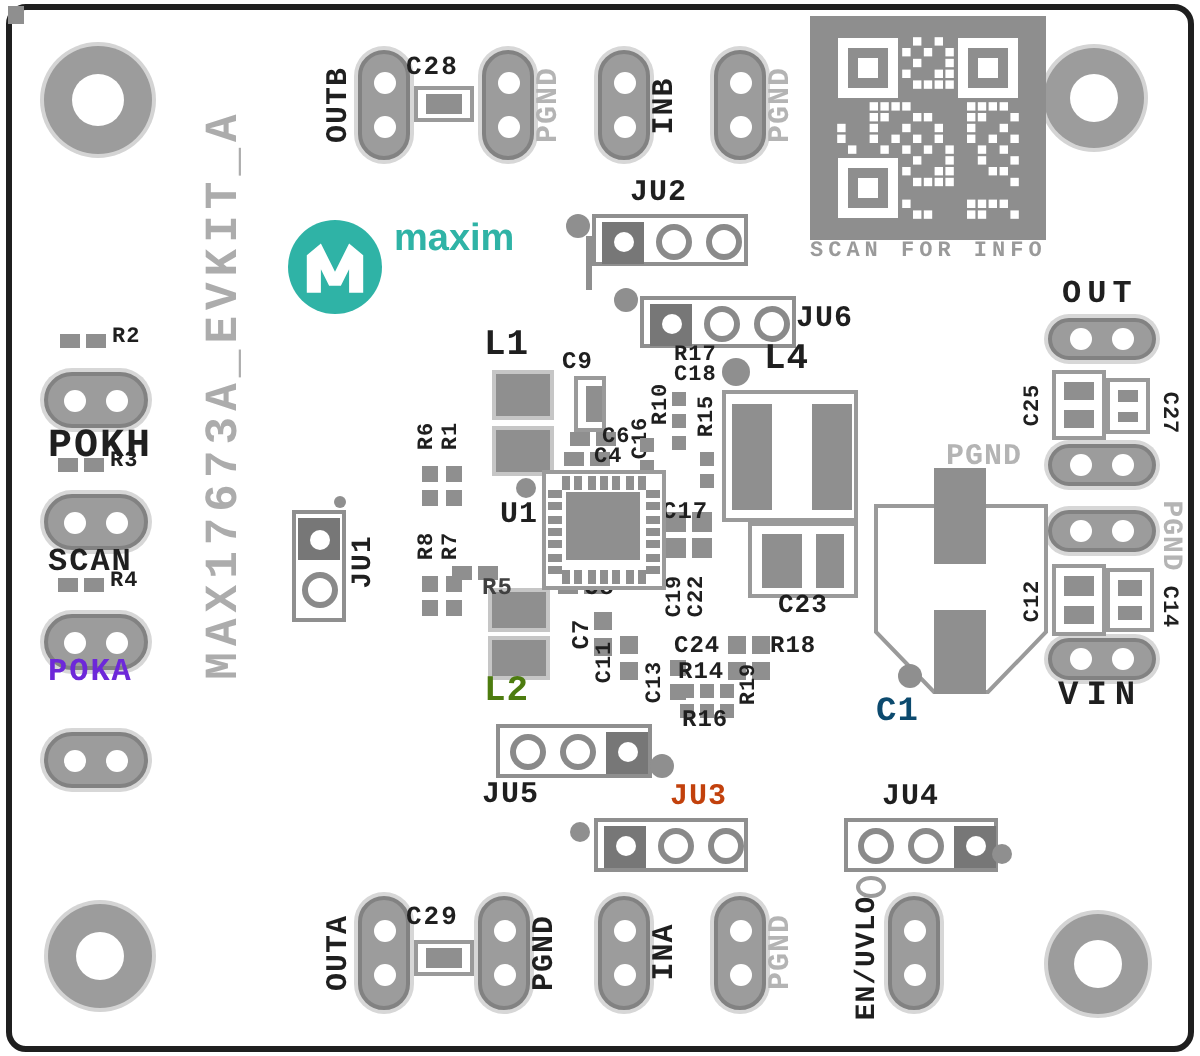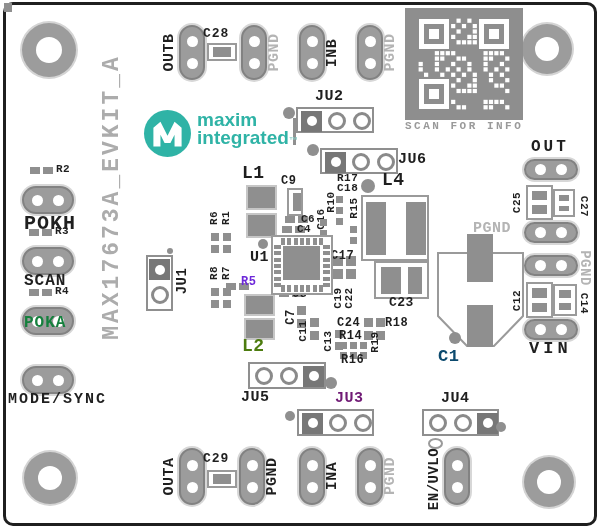--- a/index.html
+++ b/index.html
@@ -98,26 +98,25 @@
     <div class="silk" style="left: 24px; top: 213px; font-size: 20px; color: rgb(31, 31, 31); letter-spacing: 1px;">POKH</div>
     <div class="tp" style="left: 22px; top: 247px; width: 52px; height: 28px; border-radius: 14px;">
       <div class="hole" style="left: 8.1px; top: 6.5px;"></div>
       <div class="hole" style="left: 28.9px; top: 6.5px;"></div>
     </div>
     <div class="silk" style="left: 24px; top: 273px; font-size: 16px; color: rgb(31, 31, 31); letter-spacing: 1px;">SCAN</div>
     <div class="tp" style="left: 22px; top: 307px; width: 52px; height: 28px; border-radius: 14px;">
       <div class="hole" style="left: 8.1px; top: 6.5px;"></div>
       <div class="hole" style="left: 28.9px; top: 6.5px;"></div>
     </div>
-    <div class="silk" style="left: 24px; top: 315px; font-size: 16px; color: #15803d; letter-spacing: 1px;">POKA</div>
+    <div class="silk" style="left: 24px; top: 328px; font-size: 16px; color: #6d28d9; letter-spacing: 1px;">POKA</div>
     <div class="tp" style="left: 22px; top: 366px; width: 52px; height: 28px; border-radius: 14px;">
       <div class="hole" style="left: 8.1px; top: 6.5px;"></div>
       <div class="hole" style="left: 28.9px; top: 6.5px;"></div>
     </div>
-    <div class="silk" style="left: 8px; top: 392px; font-size: 15px; color: rgb(31, 31, 31); letter-spacing: 2px;">MODE/SYNC</div>
     <div class="tp" style="left: 524px; top: 159px; width: 54px; height: 21px; border-radius: 10.5px;">
       <div class="hole" style="left: 8.7px; top: 3px;"></div>
       <div class="hole" style="left: 30.3px; top: 3px;"></div>
     </div>
     <div class="silk" style="left: 531px; top: 139px; font-size: 16px; color: rgb(31, 31, 31); letter-spacing: 3px;">OUT</div>
     <div class="tp" style="left: 524px; top: 222px; width: 54px; height: 21px; border-radius: 10.5px;">
       <div class="hole" style="left: 8.7px; top: 3px;"></div>
       <div class="hole" style="left: 30.3px; top: 3px;"></div>
     </div>
     <div class="silk" style="left: 473px; top: 221px; font-size: 15px; color: rgb(180, 180, 180);">PGND</div>
@@ -167,21 +166,21 @@
     <div class="dot" style="left: 325px; top: 377px; width: 12px; height: 12px;"></div>
     <div class="silk" style="left: 241px; top: 390px; font-size: 15px; color: rgb(31, 31, 31);">JU5</div>
     <div class="jbox" style="left: 297px; top: 409px; width: 77px; height: 27px;">
       <div class="pinsq" style="left: 3px; top: 1.5px;">
         <div class="pinhole"></div>
       </div>
       <div class="pino" style="left: 29.5px; top: 3px;"></div>
       <div class="pino" style="left: 54.5px; top: 3px;"></div>
     </div>
     <div class="dot" style="left: 285px; top: 411px; width: 10px; height: 10px;"></div>
-    <div class="silk" style="left: 335px; top: 391px; font-size: 15px; color: #701a75;">JU3</div>
+    <div class="silk" style="left: 335px; top: 391px; font-size: 15px; color: #c2410c;">JU3</div>
     <div class="jbox" style="left: 422px; top: 409px; width: 77px; height: 27px;">
       <div class="pino" style="left: 4.5px; top: 3px;"></div>
       <div class="pino" style="left: 29.5px; top: 3px;"></div>
       <div class="pinsq" style="left: 53px; top: 1.5px;">
         <div class="pinhole"></div>
       </div>
     </div>
     <div class="dot" style="left: 496px; top: 422px; width: 10px; height: 10px;"></div>
     <div class="silk" style="left: 441px; top: 391px; font-size: 15px; color: rgb(31, 31, 31);">JU4</div>
     <div class="lpad" style="left: 246px; top: 185px; width: 31px; height: 25px;"></div>
@@ -244,21 +243,21 @@
     <div class="part" style="left: 223px; top: 245px; width: 8px; height: 8px;"></div>
     <div class="silk" style="left: 221px; top: 230px; font-size: 11px; color: rgb(31, 31, 31); width: 24px; text-align: center; transform-origin: 0px 0px; transform: rotate(-90deg);">R1</div>
     <div class="silk" style="left: 209px; top: 285px; font-size: 11px; color: rgb(31, 31, 31); width: 24px; text-align: center; transform-origin: 0px 0px; transform: rotate(-90deg);">R8</div>
     <div class="part" style="left: 211px; top: 288px; width: 8px; height: 8px;"></div>
     <div class="part" style="left: 223px; top: 288px; width: 8px; height: 8px;"></div>
     <div class="part" style="left: 211px; top: 300px; width: 8px; height: 8px;"></div>
     <div class="part" style="left: 223px; top: 300px; width: 8px; height: 8px;"></div>
     <div class="silk" style="left: 221px; top: 285px; font-size: 11px; color: rgb(31, 31, 31); width: 24px; text-align: center; transform-origin: 0px 0px; transform: rotate(-90deg);">R7</div>
     <div class="part" style="left: 226px; top: 283px; width: 10px; height: 7px;"></div>
     <div class="part" style="left: 239px; top: 283px; width: 10px; height: 7px;"></div>
-    <div class="silk" style="left: 241px; top: 276px; font-size: 12px; color: #6d28d9; font-family: Liberation Mono, monospace;">R5</div>
+    <div class="silk" style="left: 241px; top: 288px; font-size: 12px; color: #404040; font-family: Liberation Mono, monospace;">R5</div>
     <div class="outline" style="left: 287px; top: 188px; width: 16px; height: 28px;">
       <div class="part" style="left: 4px; top: 3px; width: 8px; height: 9px;"></div>
       <div class="part" style="left: 4px; top: 12px; width: 8px; height: 9px;"></div>
     </div>
     <div class="part" style="left: 4px; top: 3px; width: 8px; height: 9px;"></div>
     <div class="silk" style="left: 281px; top: 175px; font-size: 12px; color: rgb(31, 31, 31);">C9</div>
     <div class="part" style="left: 285px; top: 216px; width: 10px; height: 7px;"></div>
     <div class="part" style="left: 298px; top: 216px; width: 10px; height: 7px;"></div>
     <div class="silk" style="left: 301px; top: 214px; font-size: 11px; color: rgb(31, 31, 31);">C6</div>
     <div class="part" style="left: 282px; top: 226px; width: 10px; height: 7px;"></div>
@@ -436,15 +435,14 @@
         <rect x="65.5" y="87.2" width="4.2" height="4.2" fill="#fff"></rect>
         <rect x="70.9" y="87.2" width="4.2" height="4.2" fill="#fff"></rect>
         <rect x="87.2" y="87.2" width="4.2" height="4.2" fill="#fff"></rect>
       </svg>
     </div>
     <div class="silk" style="left: 405px; top: 121px; font-size: 11px; color: rgb(154, 154, 154); letter-spacing: 2.5px; width: 118px; font-weight: 700;">SCAN FOR INFO</div>
     <div class="logo-circle" style="left: 144px; top: 110px; width: 47px; height: 47px;"><svg width="47" height="47" viewBox="0 0 40 40">
     <polygon fill="#fff" points="8,31 8,15 14,10 20,22 26,10 32,15 32,31 26,31 26,21 22.5,28 17.5,28 14,21 14,31"></polygon>
       </svg></div>
     <div class="logo-text" style="left: 197px; top: 109px; font-size: 19px;"><span>maxim</span></div>
-    <div class="logo-text" style="left: 197px; top: 127px; font-size: 19px;"><span>integrated</span><span style="font-size: 9px; color: rgb(133, 201, 193); vertical-align: 1px;">™</span></div>
     <div class="silk" style="left: 100px; top: 362px; font-size: 23px; color: rgb(172, 172, 172); letter-spacing: 3px; width: 330px; text-align: center; transform-origin: 0px 0px; transform: rotate(-90deg); font-weight: 700;">MAX17673A_EVKIT_A</div>
   </div>
 
 </body></html>

